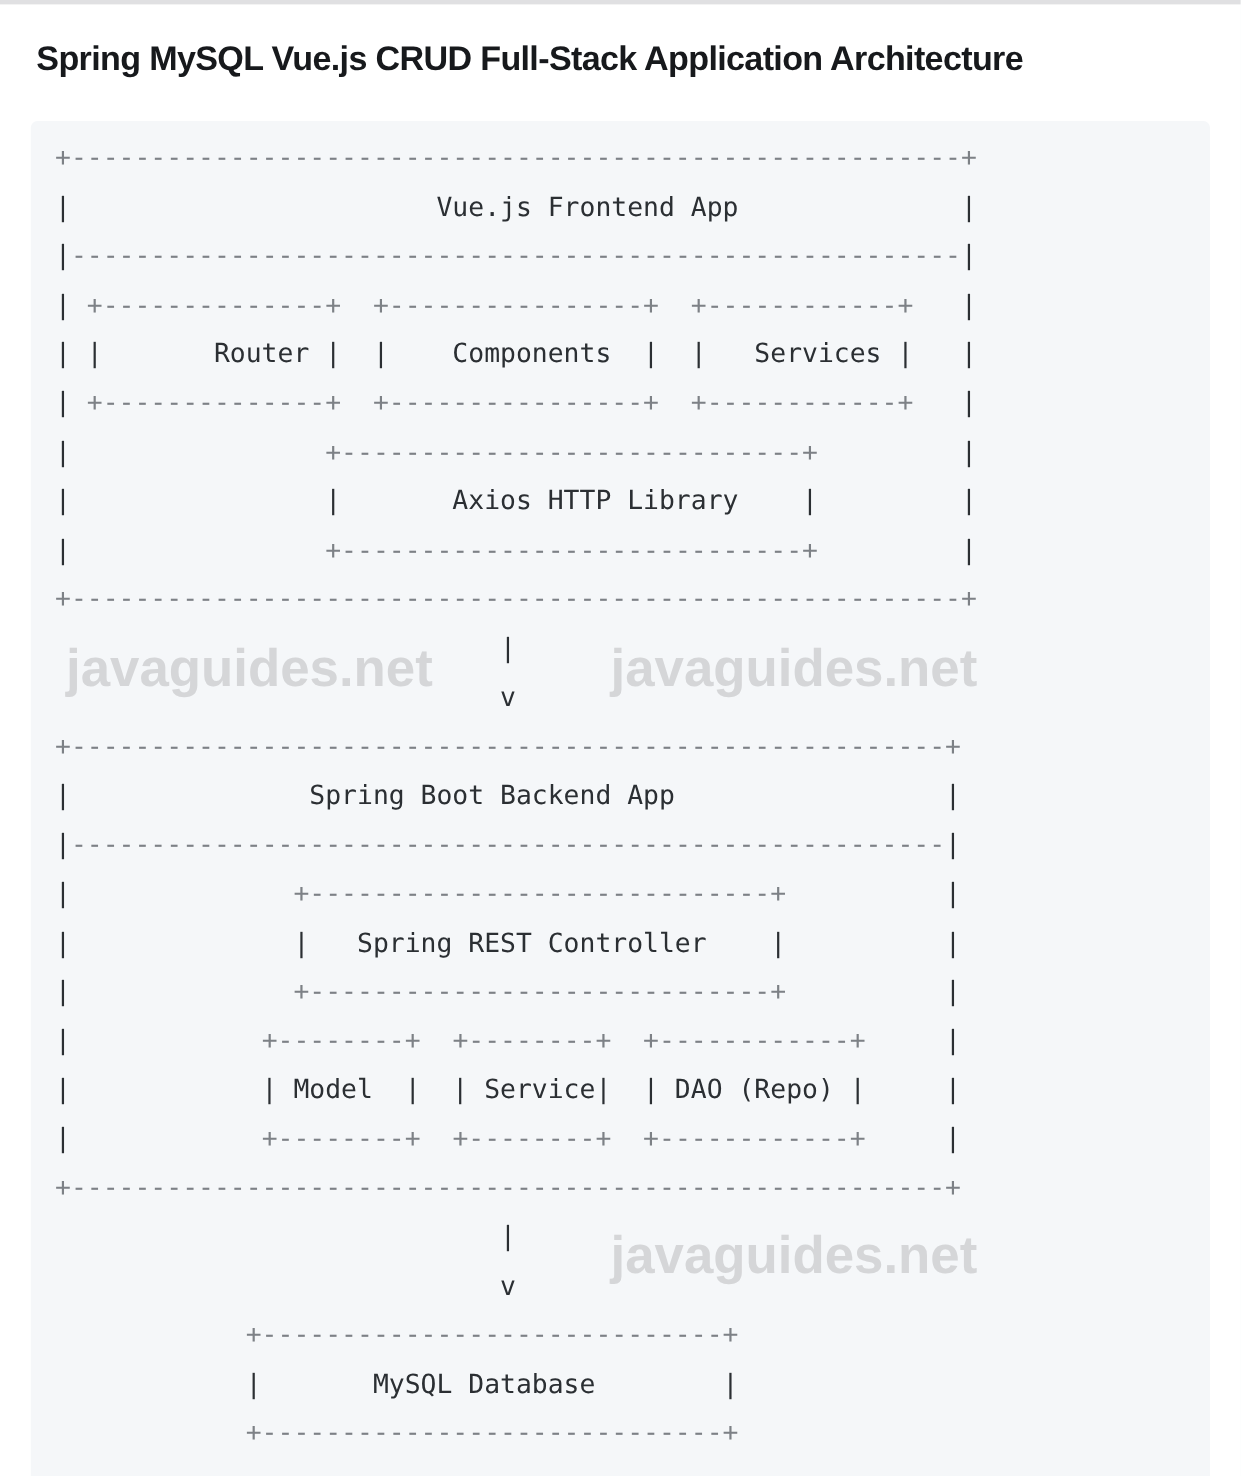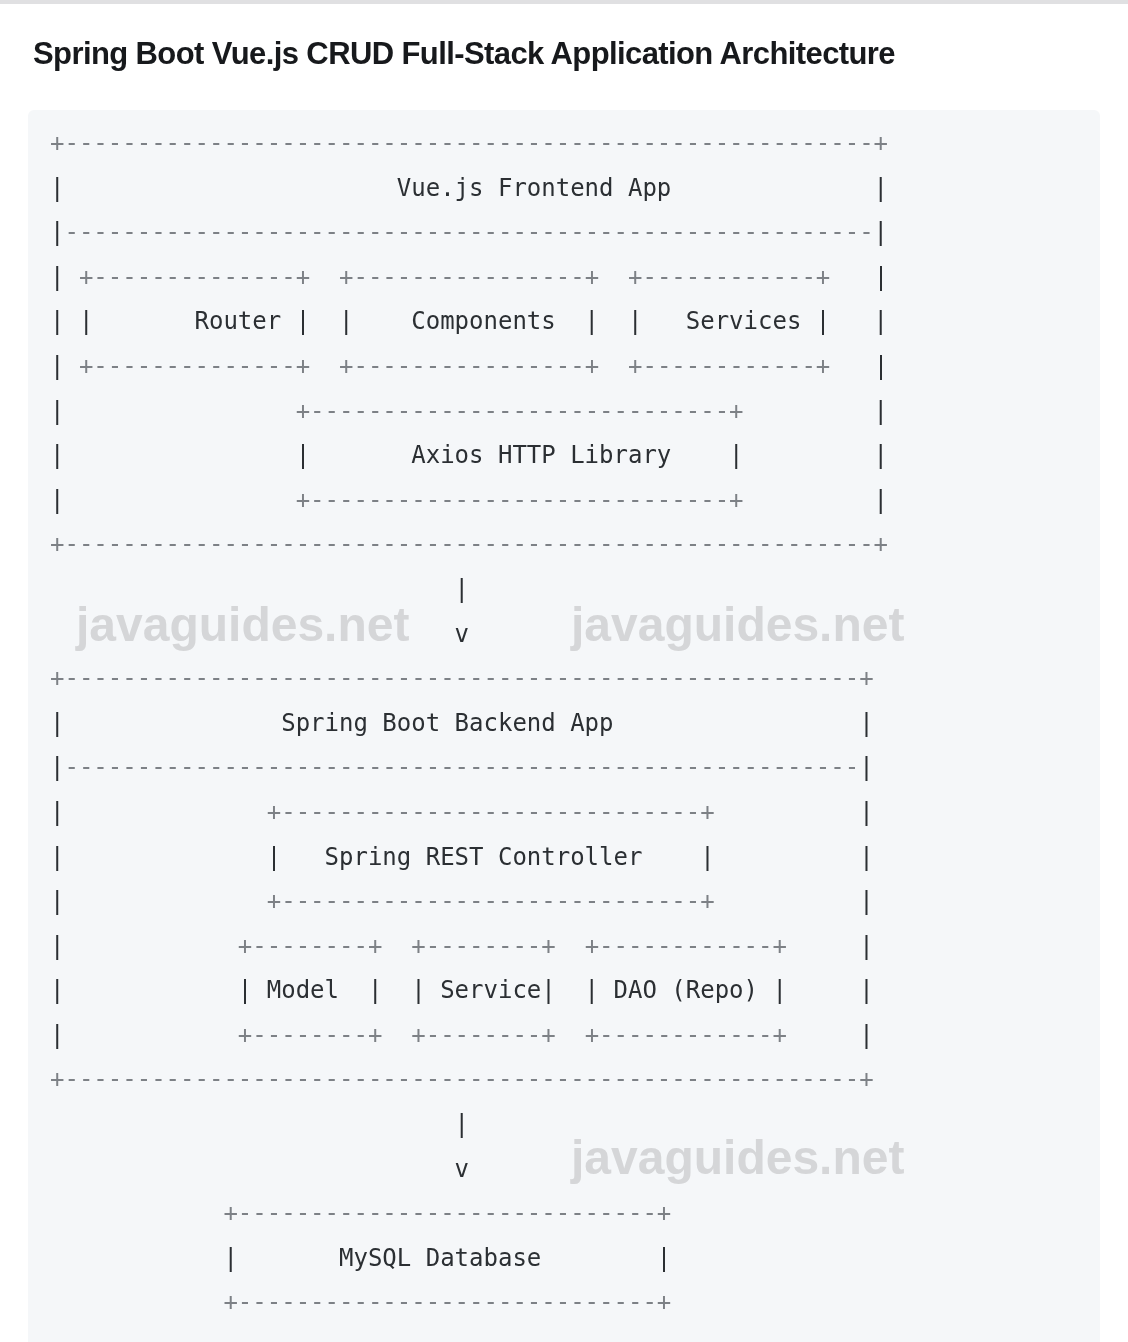--- a/index.html
+++ b/index.html
@@ -23,35 +23,35 @@
     border-radius: 6px 6px 0 0; overflow: hidden;
   }
   .ascii-pre {
     position: relative; z-index: 1; margin: 0; padding: 11px 0 0 22px;
     font-family: "DejaVu Sans Mono", "Liberation Mono", monospace;
     font-size: 24px; line-height: 44.6px;
     color: var(--c-ascii, #2b2f33);
   }
   .ascii-pre .dim { color: var(--c-dim, #7d8186); }
   .watermark {
-    position: absolute; z-index: 0; margin: 16px;
+    position: absolute; z-index: 0; margin: 0;
     font-family: "Liberation Sans", sans-serif;
     font-size: 48px; font-weight: bold; line-height: 1;
     color: var(--c-wm, #d5d6d8); white-space: nowrap;
   }
   .watermark.wm-1 { left: 32px;  top: 475px; }  
   .watermark.wm-2 { left: 527px; top: 475px; }
   .watermark.wm-3 { left: 527px; top: 1008px; }
 </style>
 </head>
 <body>
 
 <div class="top-strip"></div>
 
-<h1 class="page-title">Spring Boot Vue.js CRUD Full-Stack Application Architecture</h1>
+<h1 class="page-title">Spring MySQL Vue.js CRUD Full-Stack Application Architecture</h1>
 
 <div class="code-block">
   <p class="watermark wm-1">javaguides.net</p>
   <p class="watermark wm-2">javaguides.net</p>
   <p class="watermark wm-3">javaguides.net</p>
 
   <pre class="ascii-pre"><span class="dim">+--------------------------------------------------------+</span>
 |                       Vue.js Frontend App              |
 |<span class="dim">--------------------------------------------------------</span>|
 | <span class="dim">+--------------+</span>  <span class="dim">+----------------+</span>  <span class="dim">+------------+</span>   |

